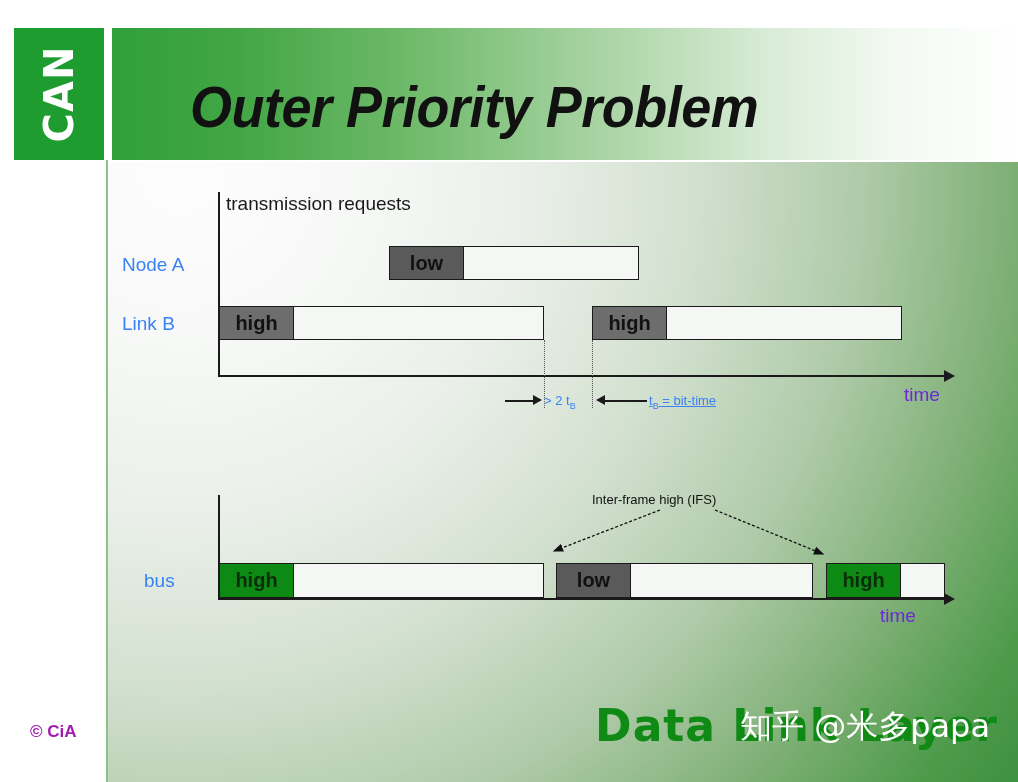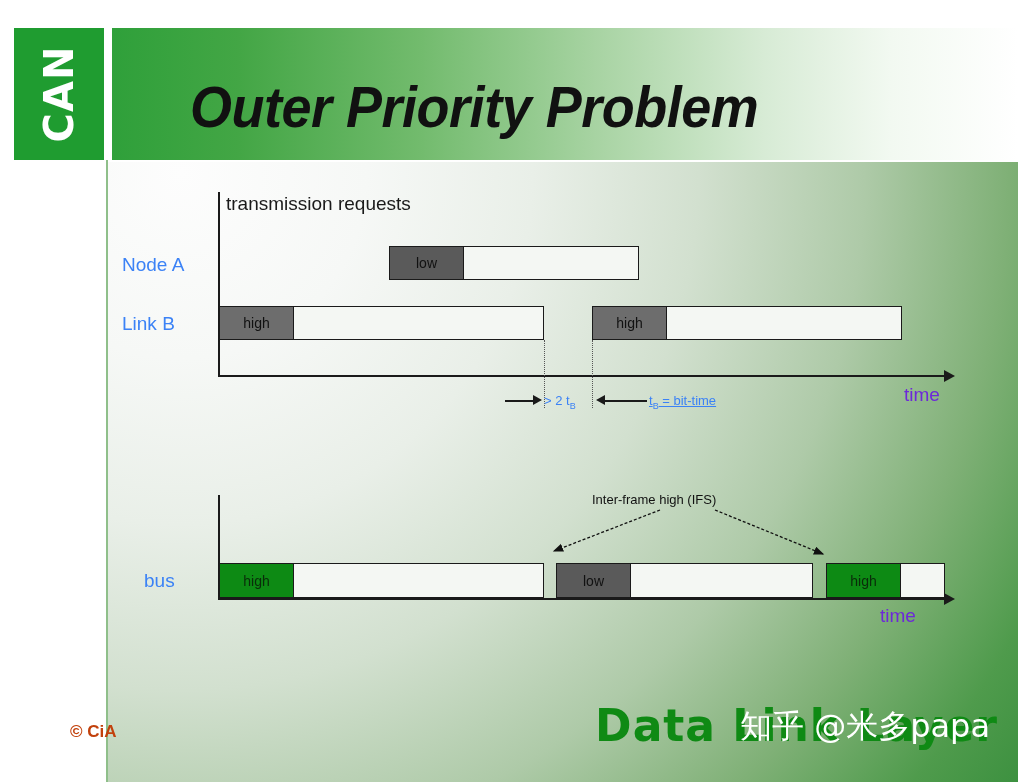--- a/index.html
+++ b/index.html
@@ -50,33 +50,33 @@
 
   .rowlabel{position:absolute;font-size:19px;color:#3b82f6;white-space:nowrap;}
   .axlabel{position:absolute;font-size:19px;color:#6d28d9;white-space:nowrap;}
   .caption{position:absolute;font-size:19px;color:#1a1a1a;white-space:nowrap;}
   .tinytext{position:absolute;font-size:13px;color:#3b82f6;white-space:nowrap;}
 
   
   .frame{position:absolute;border:1.5px solid #1a1a1a;box-sizing:border-box;background:#f4f7f3;}
   .seg{position:absolute;box-sizing:border-box;border:1.5px solid #1a1a1a;
        display:flex;align-items:center;justify-content:center;
-       font-size:14px;color:#1a1a1a;}
+       font-size:20px;color:#1a1a1a;font-weight:bold;}
   .seg.gray{background:#6d6d6d;color:#111;}
   .seg.darkgray{background:#5a5a5a;color:#111;}
   .seg.green{background:#0d8a14;color:#0a2c0a;}
 
   .dotline{position:absolute;width:0;border-left:1px dotted #555;}
 
   
   .ifs-label{position:absolute;font-size:13px;color:#111;white-space:nowrap;}
 
   
   .foot-rule{position:absolute;left:106px;top:690px;width:2px;height:92px;background:#8fbf8a;}
-  .copy{position:absolute;left:30px;top:722px;font-size:17px;font-weight:bold;color:#c2410c;white-space:nowrap;margin-left:40px;}
+  .copy{position:absolute;left:30px;top:722px;font-size:17px;font-weight:bold;color:#a21caf;white-space:nowrap;}
   .foot-title{position:absolute;right:20px;top:700px;font-size:44px;font-weight:bold;color:#0f8a14;
     font-family:"DejaVu Sans",sans-serif;letter-spacing:1px;white-space:nowrap;margin-left:20px;}
   .watermark{position:absolute;left:718px;top:705px;font-size:32px;color:#ffffff;white-space:nowrap;
     font-family:"DejaVu Sans",sans-serif;margin-left:22px;}
 </style>
 </head>
 <body>
 
 <div id="slide">
 

